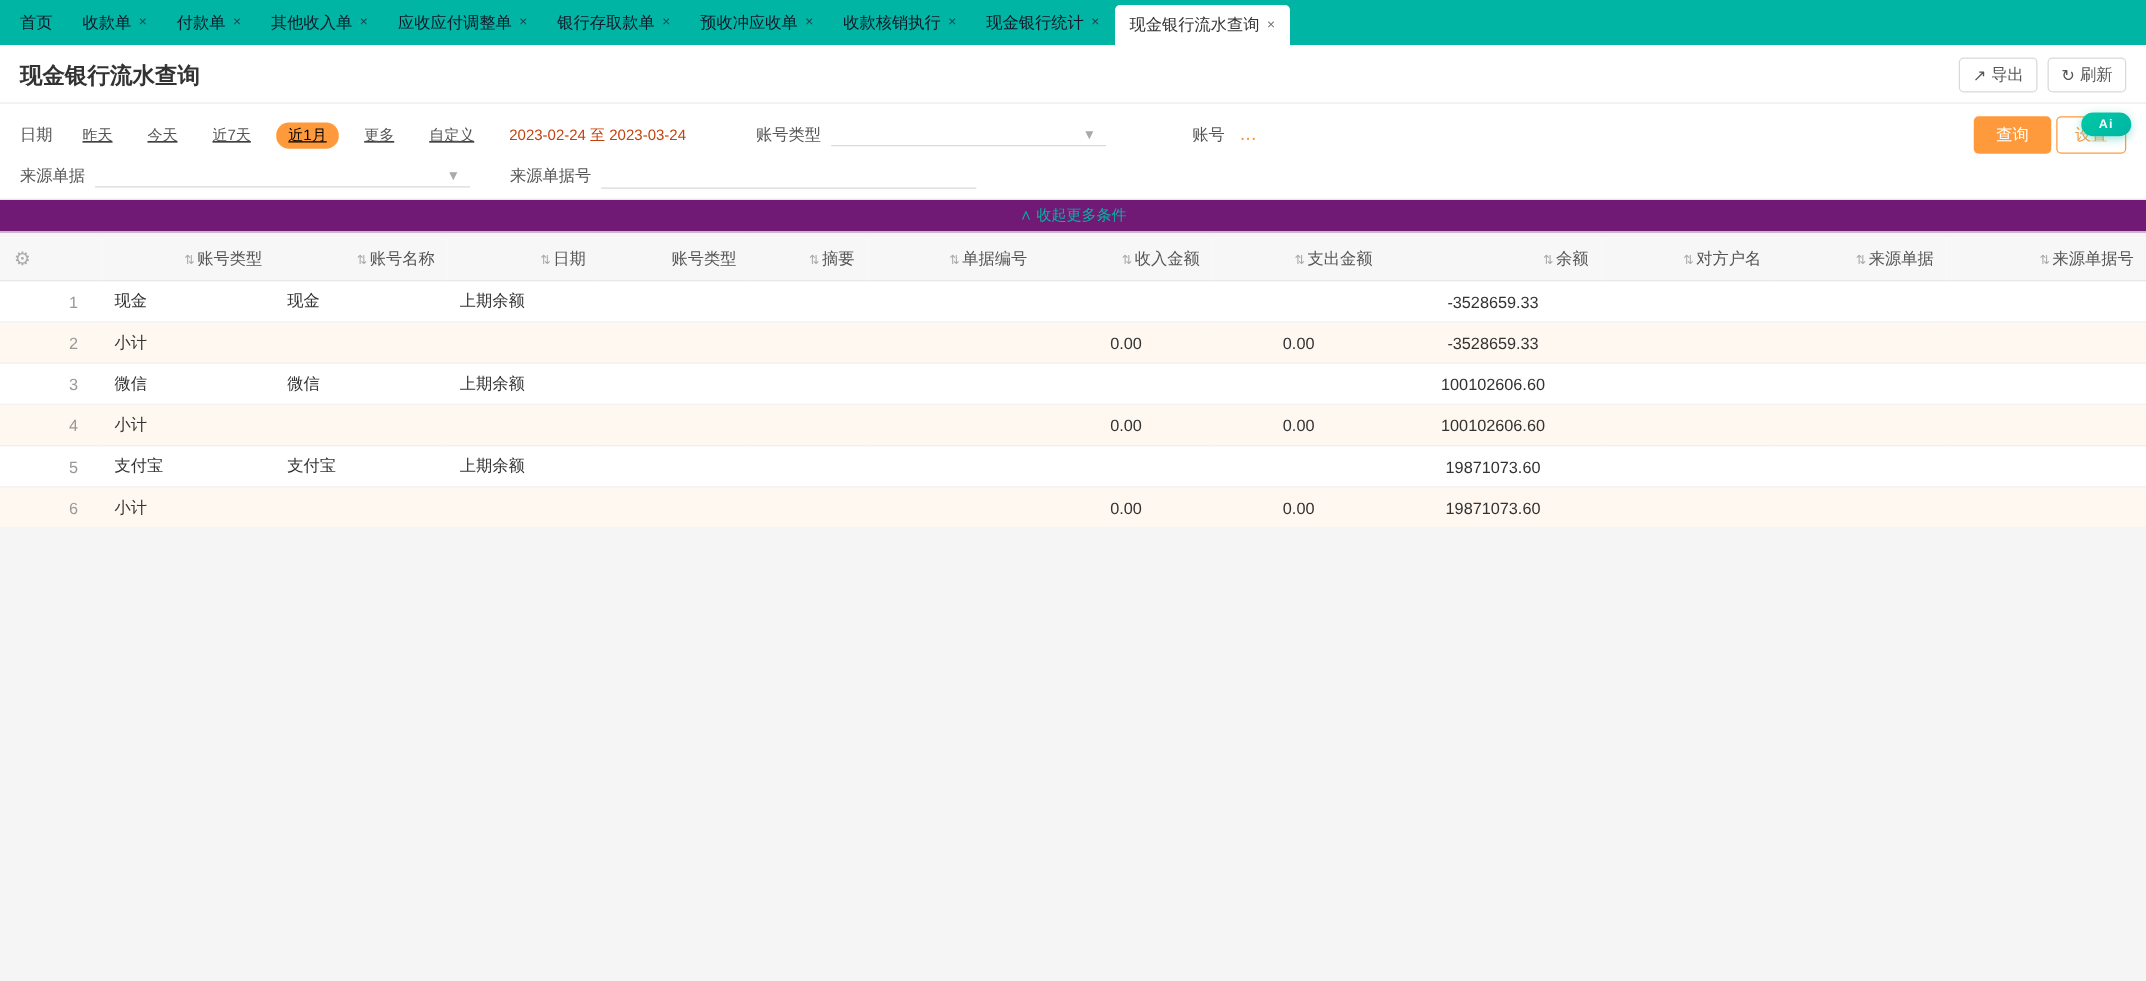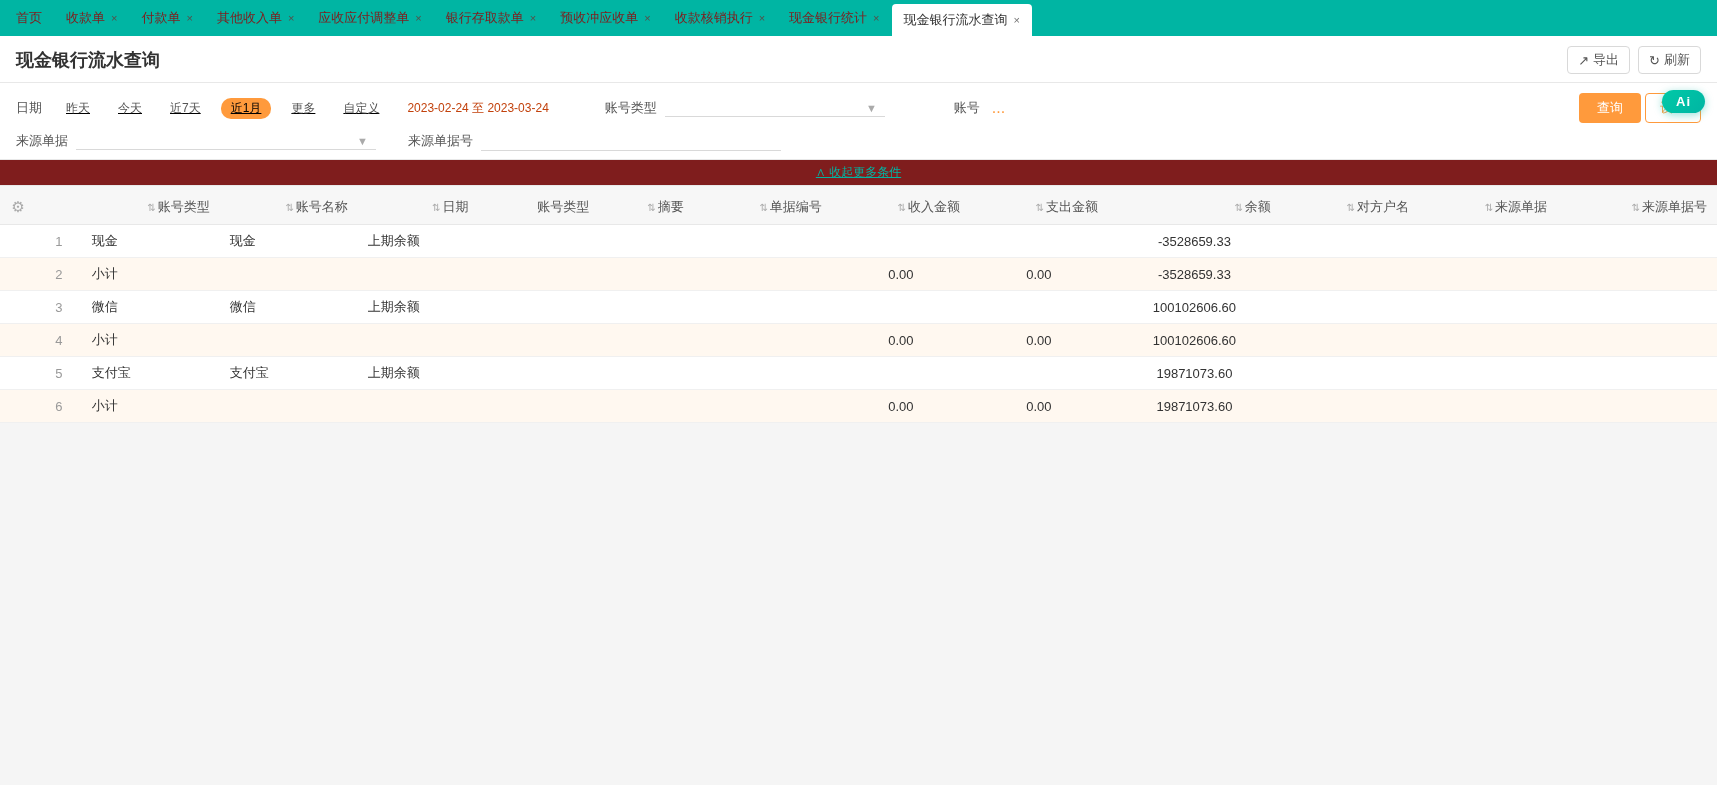--- a/index.html
+++ b/index.html
@@ -8,21 +8,21 @@
     
     .top-nav {
       background: #00b5a3;
       display: flex;
       align-items: center;
       height: 36px;
       padding: 0 4px;
       overflow: hidden;
     }
     .nav-item {
-      color: #7f1d1d;
+      color: #0f172a;
       padding: 0 12px;
       height: 23px;
       display: flex;
       align-items: center;
       cursor: pointer;
       white-space: nowrap;
       font-size: 13px;
     }
     .nav-item.active {
       background: #fff;
@@ -167,23 +167,22 @@
       padding: 5px 14px;
       cursor: pointer;
       font-size: 13px;
     }
     .collapse-bar {
       text-align: center;
       padding: 4px 18px;
       color: #00b5a3;
       cursor: pointer;
       font-size: 12px;
-      background: #7f1d1d;
+      background: #701a75;
       border-bottom: 1px solid #e8e8e8;
-      text-decoration: underline;
     }
 
     
     .table-wrapper {
       background: #fff;
       margin-top: 4px;
       overflow-x: auto;
     }
     table {
       width: 100%;
@@ -237,21 +236,21 @@
 
     
     .ai-badge {
       position: fixed;
       right: 12px;
       top: 90px;
       background: linear-gradient(135deg, #00c9a7, #00b5a3);
       color: #fff;
       border-radius: 20px;
       padding: 4px 14px;
-      font-size: 13px;
+      font-size: 10px;
       font-weight: bold;
       cursor: pointer;
       box-shadow: 0 2px 8px rgba(0,181,163,0.4);
       letter-spacing: 1px;
     }
   </style>
 </head>
 <body>
 
 <div class="top-nav">

